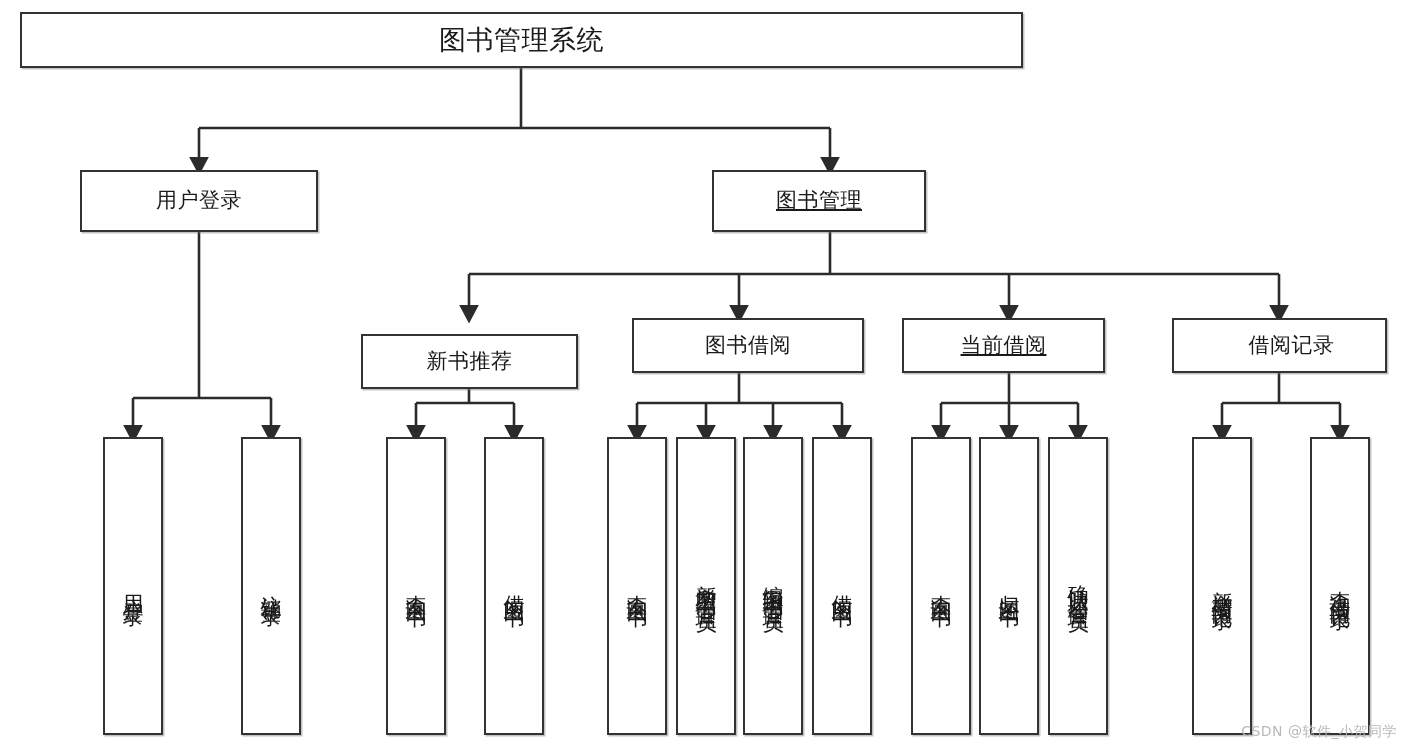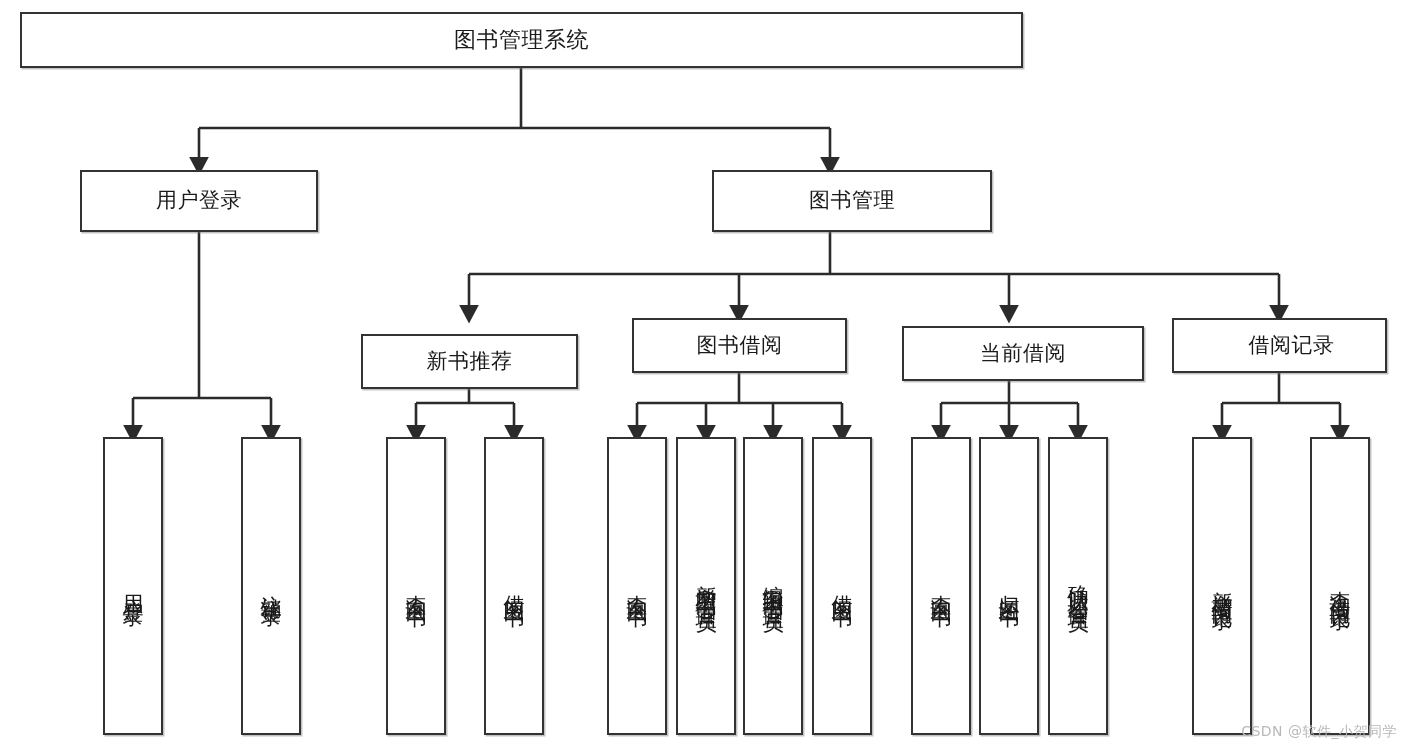--- a/index.html
+++ b/index.html
@@ -42,21 +42,21 @@
     text-align: center;
     line-height: 1.22;
     white-space: pre;
   }
   
   .node.horiz .node-label {
     font-size: 21px;
     letter-spacing: 0.5px;
   }
   .node.root .node-label {
-    font-size: 22px;
+    font-size: 27px;
   }
   
   .node.vert {
     align-items: center;
     justify-content: center;
   }
   .node.vert .node-label {
     writing-mode: vertical-rl;
     text-orientation: upright;
     font-size: 21px;
@@ -147,33 +147,33 @@
   </svg>
 
   <div class="node horiz root" style="left:20px; top:12px; width:1003px; height:56px;">
     <span class="node-label">图书管理系统</span>
   </div>
 
   <div class="node horiz" style="left:80px; top:170px; width:238px; height:62px;">
     <span class="node-label">用户登录</span>
   </div>
 
-  <div class="node horiz" style="left:712px; top:170px; width:280px; height:62px;">
+  <div class="node horiz" style="left:712px; top:170px; width:214px; height:62px;text-decoration:underline;">
     <span class="node-label">图书管理</span>
   </div>
 
   <div class="node horiz" style="left:361px; top:334px; width:217px; height:55px;">
     <span class="node-label">新书推荐</span>
   </div>
 
-  <div class="node horiz" style="left:632px; top:318px; width:215px; height:55px;font-family:Liberation Serif, serif;">
+  <div class="node horiz" style="left:632px; top:318px; width:232px; height:55px;font-family:Liberation Serif, serif;">
     <span class="node-label">图书借阅</span>
   </div>
 
-  <div class="node horiz" style="left:902px; top:326px; width:242px; height:55px;">
+  <div class="node horiz" style="left:902px; top:318px; width:203px; height:55px;text-decoration:underline;">
     <span class="node-label">当前借阅</span>
   </div>
 
   <div class="node horiz" style="left:1172px; top:318px; width:215px; height:55px;padding-left:24px;">
     <span class="node-label">借阅记录</span>
   </div>
 
   <div class="node vert" style="left:103px; top:437px; width:60px; height:298px;">
     <span class="node-label">用户登录</span>
   </div>

